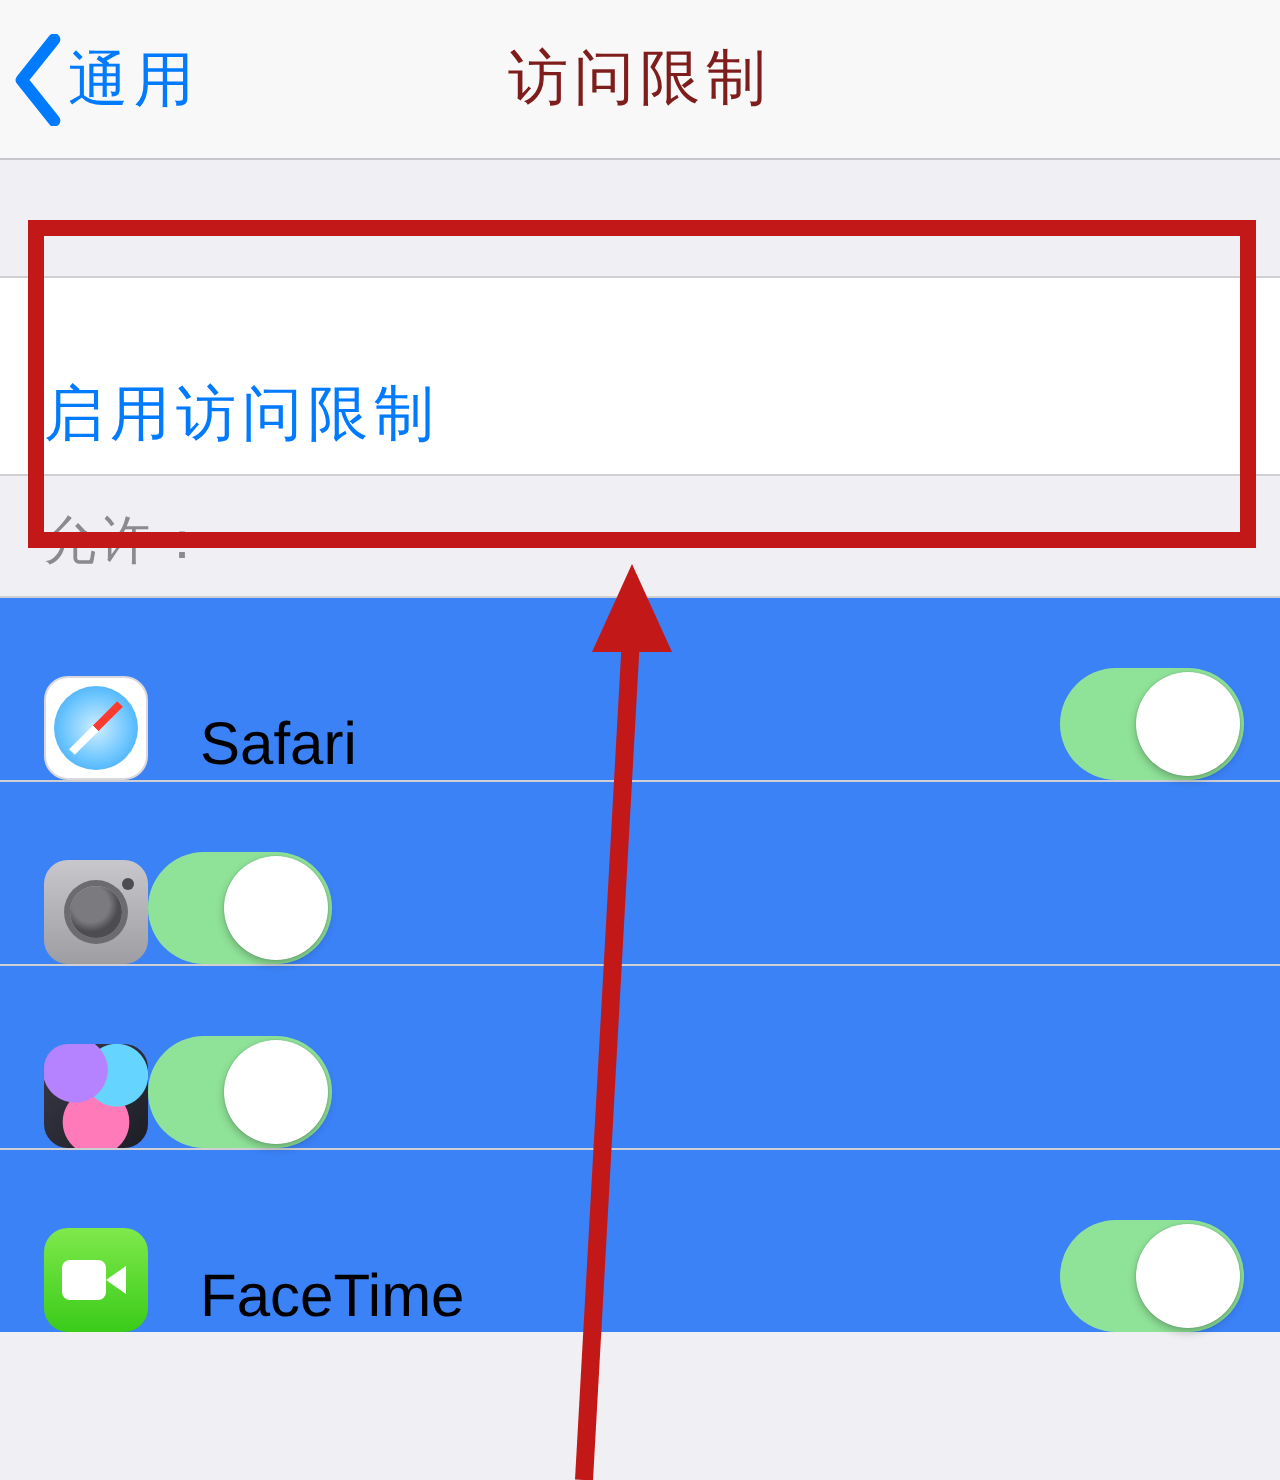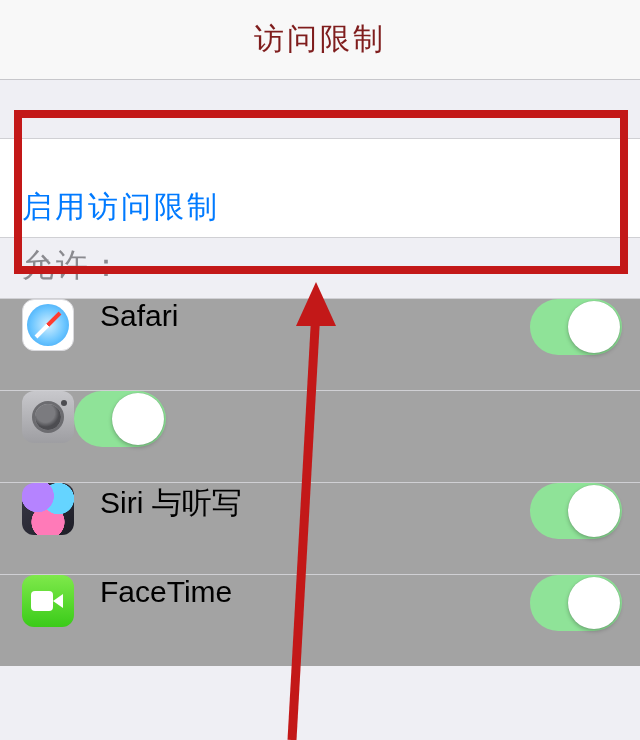--- a/index.html
+++ b/index.html
@@ -62,31 +62,31 @@
     color:#007aff;
     letter-spacing:3px;
     margin-top:38px;
   }
 
   .section-header {
     height:60px;
     display:flex;
     align-items:flex-end;
     padding:0 30px 10px 22px;
-    font-size:32px;
+    font-size:26px;
     color:#8a8a8f;
     letter-spacing:2px;
   }
 
   .app-cell {
     height:92px;
-    background:#a3a3a3;
+    background:#3b82f6;
     border-top:1px solid #d0d0d4;
     display:flex;
-    align-items:flex-start;
+    align-items:flex-end;
     padding:0 18px 0 22px;
   }
   .app-cell:last-child { border-bottom:1px solid #d0d0d4; }
   .app-icon {
     width:52px; height:52px;
     border-radius:12px;
     flex:0 0 52px;
     display:flex;
     align-items:center;
     justify-content:center;
@@ -201,20 +201,28 @@
   .annotation-arrow {
     position:absolute;
     pointer-events:none;
     left:0; top:0;
   }
 </style>
 </head>
 <body>
 
 <div class="nav">
+  <div class="back">
+    <span>
+      <svg viewBox="0 0 18 34">
+          <polyline points="15,2 3,17 15,32" fill="none" stroke="#007aff" stroke-width="4.5" stroke-linecap="round" stroke-linejoin="round"></polyline>
+        </svg>
+    </span>
+    <span class="back-label">通用</span>
+  </div>
   <div class="nav-title">访问限制</div>
 </div>
 
 <div class="gap"></div>
 
 <div class="cell enable-cell">
   <span class="enable-label">启用访问限制</span>
 </div>
 
 <div class="section-header">允许：</div>
@@ -228,21 +236,20 @@
   <div class="switch"></div>
 </div>
 
 <div class="app-cell">
   <div class="app-icon icon-camera"></div>
   <div class="switch"></div>
 </div>
 
 <div class="app-cell">
   <div class="app-icon icon-siri"></div>
-  <div class="app-label">Siri 与听写</div>
   <div class="switch"></div>
 </div>
 
 <div class="app-cell">
   <div class="app-icon icon-facetime"></div>
   <div class="app-label">FaceTime</div>
   <div class="switch"></div>
 </div>
 
 <div class="annotation-box"></div>

